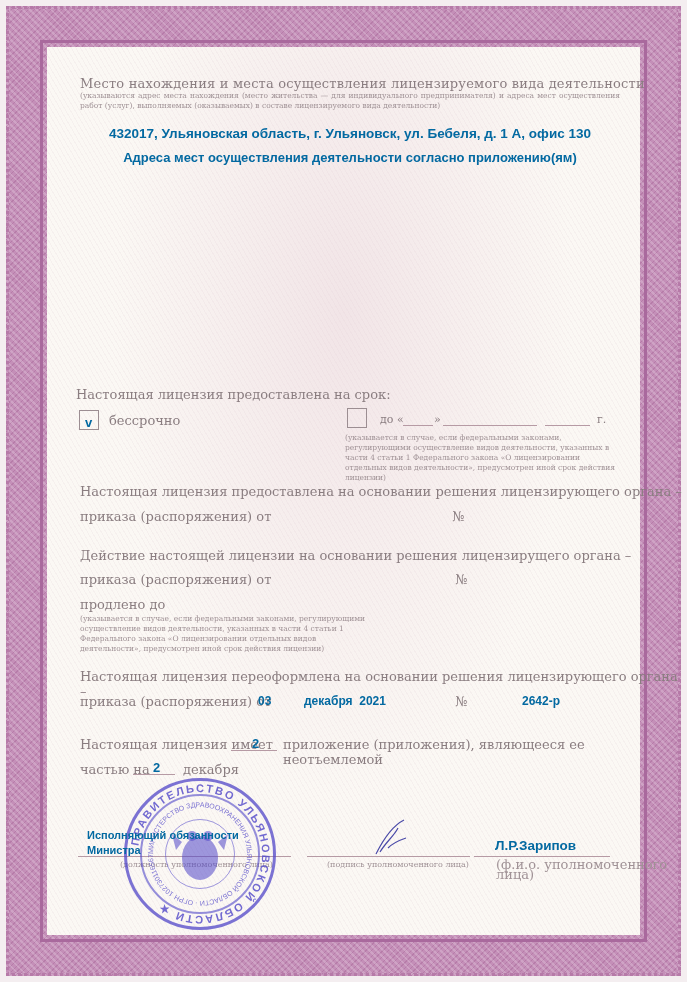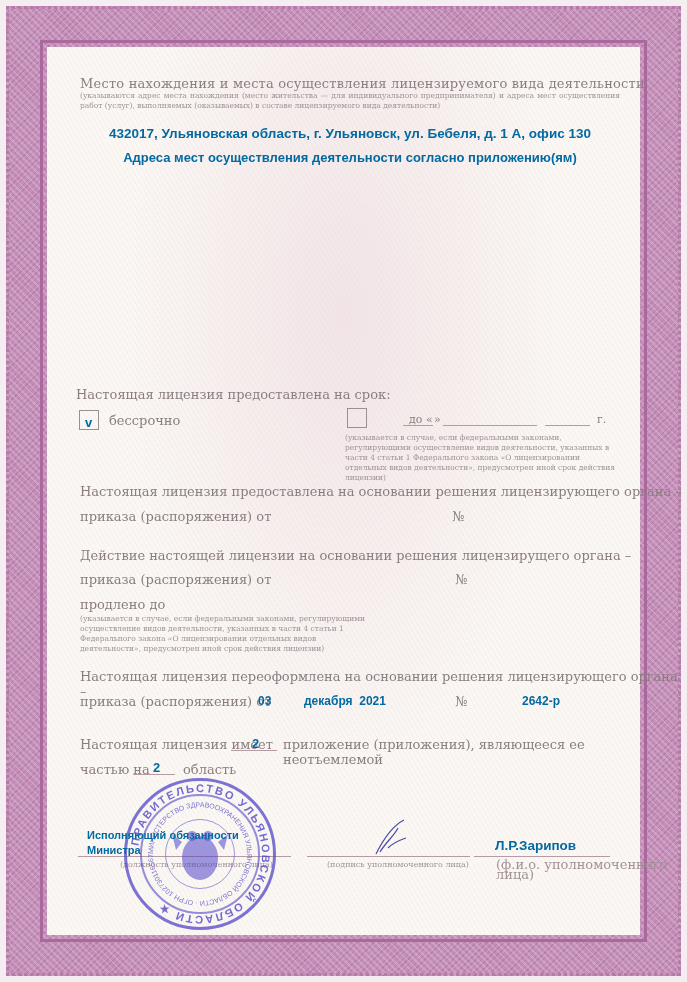--- a/index.html
+++ b/index.html
@@ -54,21 +54,21 @@
 <div class="abs bold" style="left:80px; top:150px; width:540px; text-align:center; font-size:13px;">Адреса мест осуществления деятельности согласно приложению(ям)</div>
 
 <div class="abs label" style="left:76px; top:387px;">Настоящая лицензия предоставлена на срок:</div>
 
 <div class="checkbox" style="left:79px; top:410px;">
   <span class="bold" style="position:absolute; left:5px; top:4px; font-size:13px;">v</span>
 </div>
 <div class="abs label" style="left:109px; top:413px;">бессрочно</div>
 
 <div class="checkbox" style="left:347px; top:408px;"></div>
-<div class="abs label" style="left:380px; top:413px; font-size:11px;margin-left:29px;">до «</div>
+<div class="abs label" style="left:380px; top:413px; font-size:11px;">до «</div>
 <div class="line" style="left:403px; top:425px; width:30px;"></div>
 <div class="abs label" style="left:434px; top:413px; font-size:11px;">»</div>
 <div class="line" style="left:443px; top:425px; width:94px;"></div>
 <div class="line" style="left:545px; top:425px; width:45px;"></div>
 <div class="abs label" style="left:597px; top:413px; font-size:11px;">г.</div>
 <div class="abs small" style="left:345px; top:433px; width:273px;">(указывается в случае, если федеральными законами, регулирующими осуществление видов деятельности, указанных в части 4 статьи 1 Федерального закона «О лицензировании отдельных видов деятельности», предусмотрен иной срок действия лицензии)</div>
 
 <div class="abs label" style="left:80px; top:484px;">Настоящая лицензия предоставлена на основании решения лицензирующего органа –</div>
 <div class="abs label" style="left:80px; top:509px;">приказа (распоряжения)  от</div>
 <div class="abs label" style="left:452px; top:509px;">№</div>
@@ -86,21 +86,21 @@
 <div class="abs label" style="left:455px; top:694px;">№</div>
 <div class="abs bold" style="left:522px; top:694px; font-size:12px;">2642-р</div>
 
 <div class="abs label" style="left:80px; top:737px;">Настоящая лицензия имеет</div>
 <div class="line" style="left:231px; top:750px; width:46px;"></div>
 <div class="abs bold" style="left:252px; top:736px; font-size:13px;">2</div>
 <div class="abs label" style="left:283px; top:737px;">приложение (приложения), являющееся ее неотъемлемой</div>
 <div class="abs label" style="left:80px; top:762px;">частью на</div>
 <div class="line" style="left:133px; top:774px; width:42px;"></div>
 <div class="abs bold" style="left:153px; top:760px; font-size:13px;">2</div>
-<div class="abs label" style="left:183px; top:762px;">область</div>
+<div class="abs label" style="left:183px; top:762px;">декабря</div>
 
 <div class="line" style="left:78px; top:856px; width:213px;"></div>
 <div class="abs small" style="left:120px; top:860px; font-size:8px;">(должность уполномоченного лица)</div>
 <div class="line" style="left:307px; top:856px; width:163px;"></div>
 <div class="abs small" style="left:327px; top:860px; font-size:8px;">(подпись уполномоченного лица)</div>
 <div class="line" style="left:474px; top:856px; width:136px;"></div>
 <div class="abs small" style="left:482px; top:860px; font-size:13px;margin-left:14px;">(ф.и.о. уполномоченного лица)</div>
 
 <svg class="abs" style="left:370px; top:818px;" width="40" height="40">
   <path d="M6 36 C 14 20, 22 8, 34 2 M10 34 C 16 24, 24 18, 28 10 M18 30 C 22 26, 30 22, 36 20" stroke="#4a4aa8" stroke-width="1.2" fill="none"></path>

